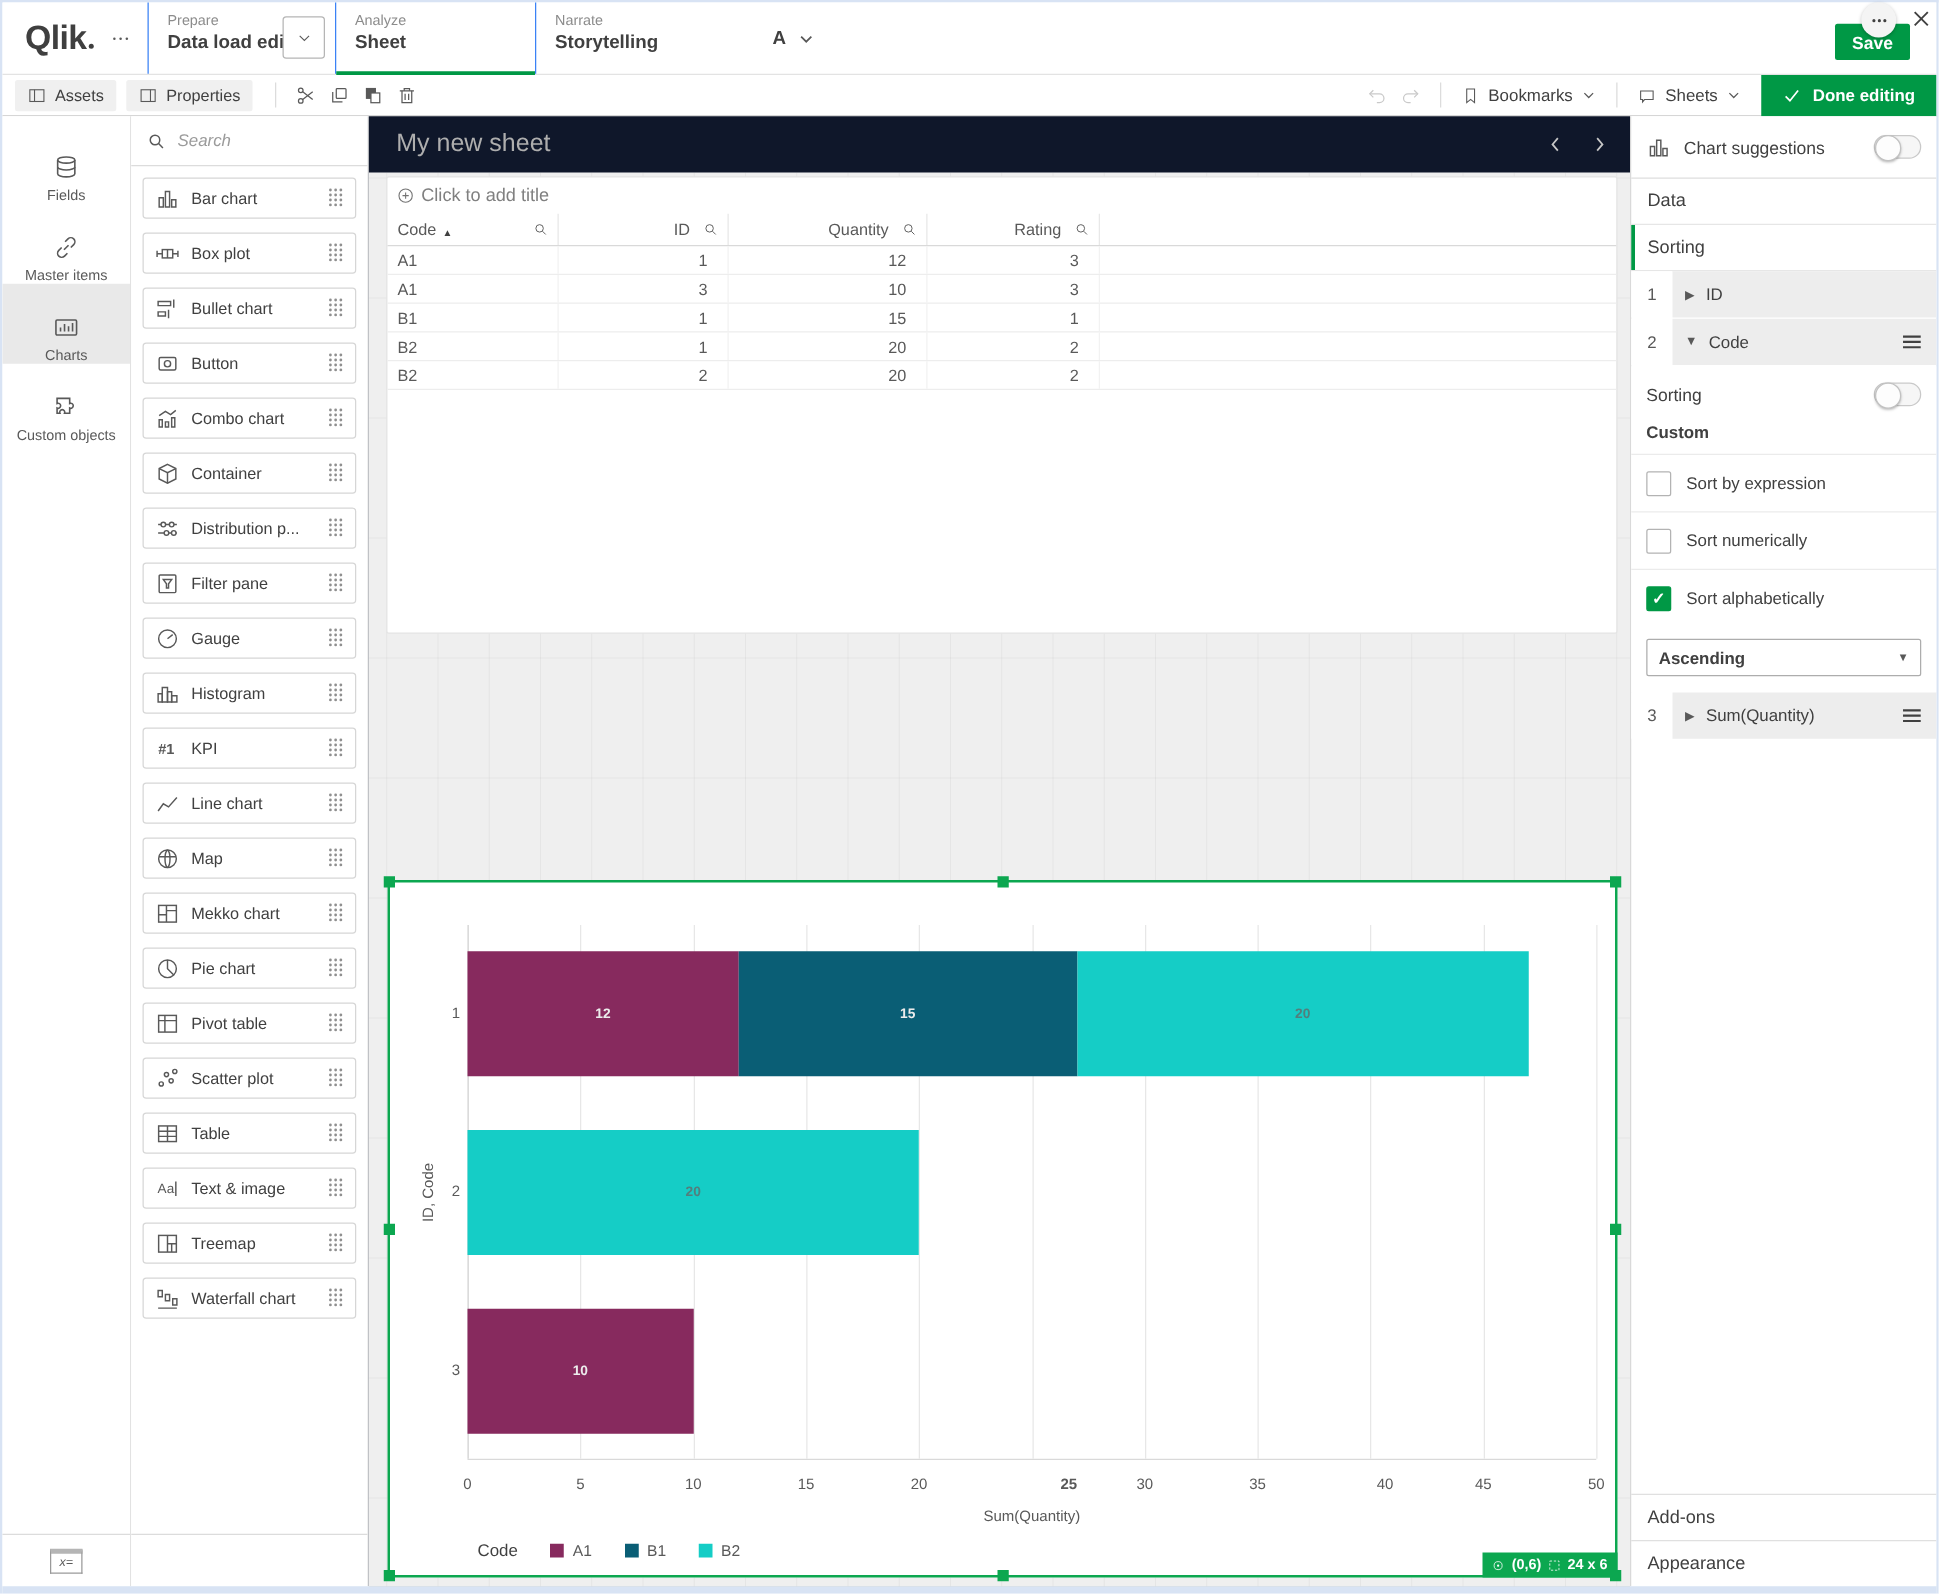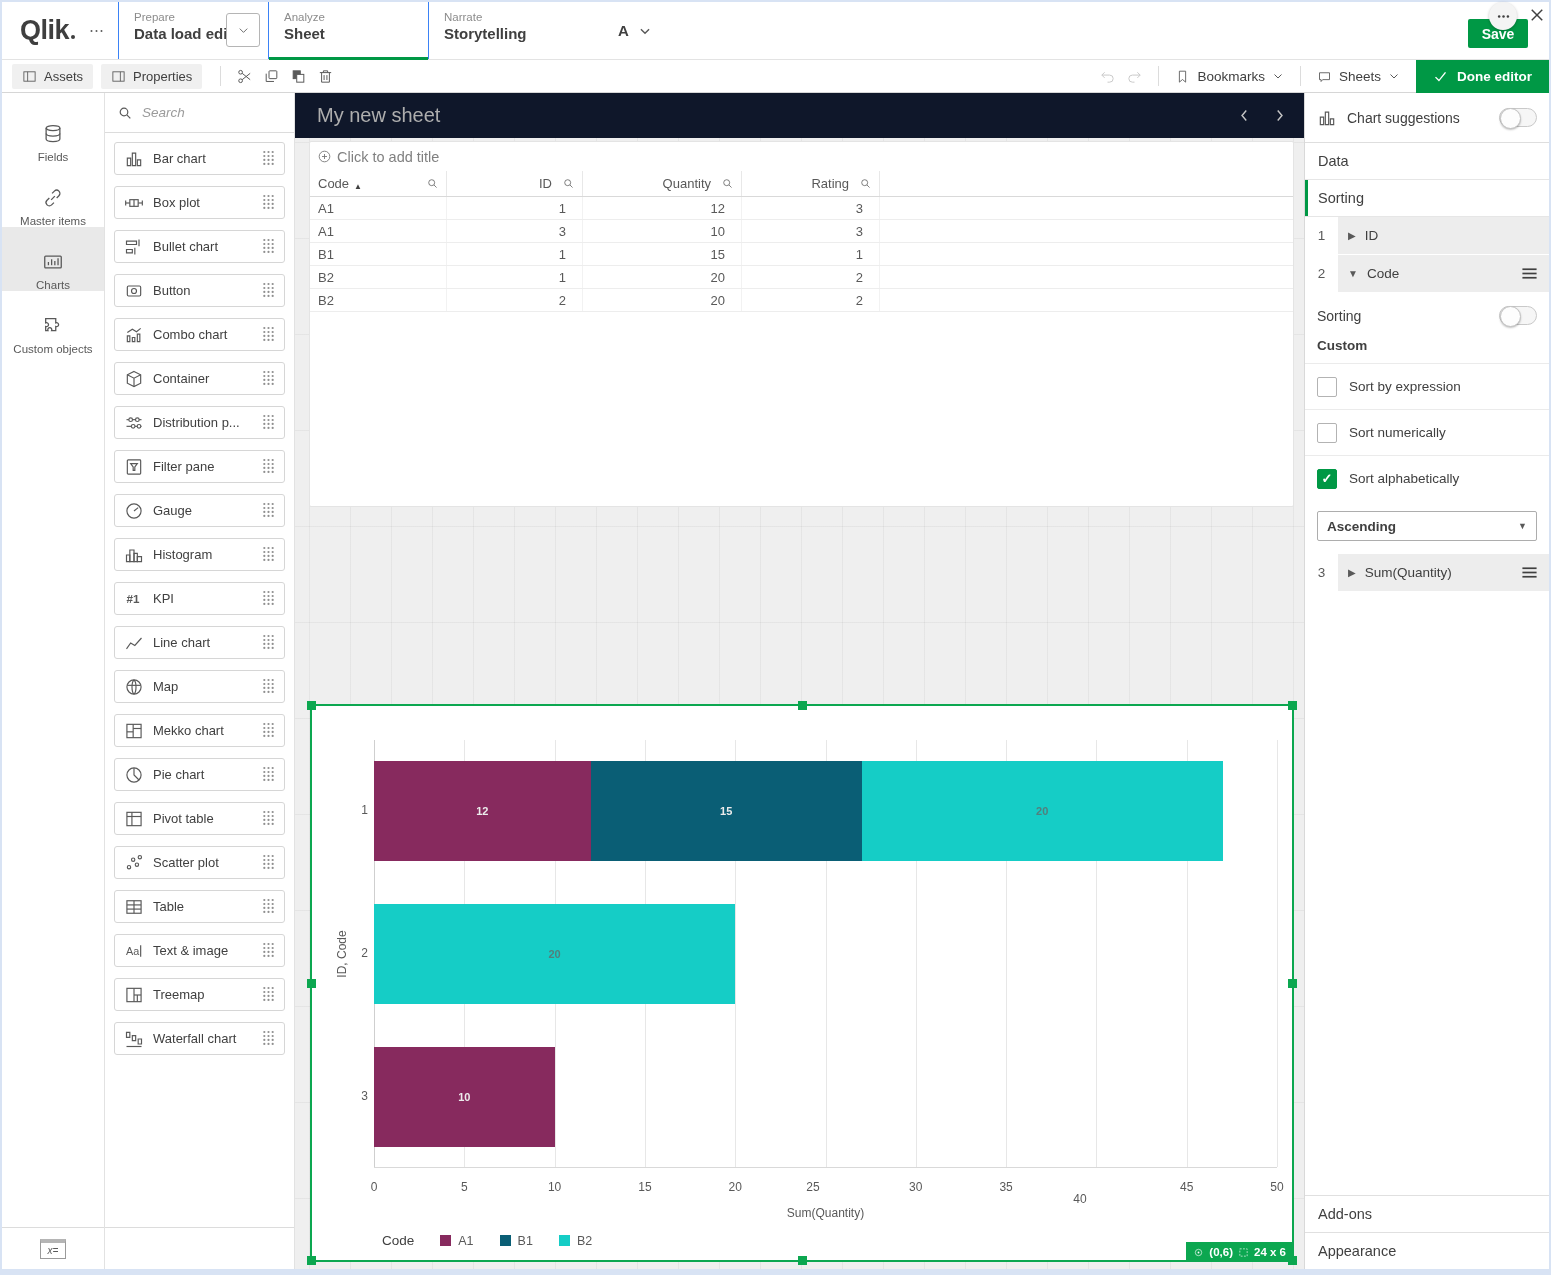--- a/index.html
+++ b/index.html
@@ -348,21 +348,21 @@
               <polyline points="5,9 12,16 19,9"></polyline>
             </svg>
         </span>
       </div>
       <div class="done-btn">
         <span class="ic">
           <svg viewBox="0 0 24 24">
               <polyline points="4,13 9.5,18.5 20,5.5"></polyline>
             </svg>
         </span>
-        <span>Done editor</span>
+        <span>Done editing</span>
       </div>
     </div>
   </div>
 
   <div class="workspace">
 
     <nav class="iconbar">
       <div class="nav-item">
         <span class="ic">
           <svg viewBox="0 0 24 24">
@@ -1112,24 +1112,24 @@
               <div class="bar-seg" style="left: 0px; width: 180.6px; top: 306.667px; height: 100px; background: rgb(135, 42, 94); color: rgb(236, 236, 236);">10</div>
             </div>
           <div class="chart-axes">
             <div class="ytitle">ID, Code</div>
             <div class="xtitle">Sum(Quantity)</div>
           <div class="xtick" style="left: 42px;">0</div>
               <div class="xtick" style="left: 132.3px;">5</div>
               <div class="xtick" style="left: 222.6px;">10</div>
               <div class="xtick" style="left: 312.9px;">15</div>
               <div class="xtick" style="left: 403.2px;">20</div>
-              <div class="xtick" style="left: 481px;">25</div>
+              <div class="xtick" style="left: 523px; font-weight: bold;">25</div>
               <div class="xtick" style="left: 583.8px;">30</div>
               <div class="xtick" style="left: 674.1px;">35</div>
-              <div class="xtick" style="left: 748px; margin-top: 12px;">40</div>
+              <div class="xtick" style="left: 776px;">40</div>
               <div class="xtick" style="left: 854.7px;">45</div>
               <div class="xtick" style="left: 945px;">50</div>
               <div class="ytick" style="top: 97.3333px;">1</div>
               <div class="ytick" style="top: 240px;">2</div>
               <div class="ytick" style="top: 382.667px;">3</div>
             </div>
           <div class="chart-legend">
             <span class="legend-title">Code</span>
           <span class="legend-item">
                 <span class="swatch" style="background: rgb(135, 42, 94);"></span>

